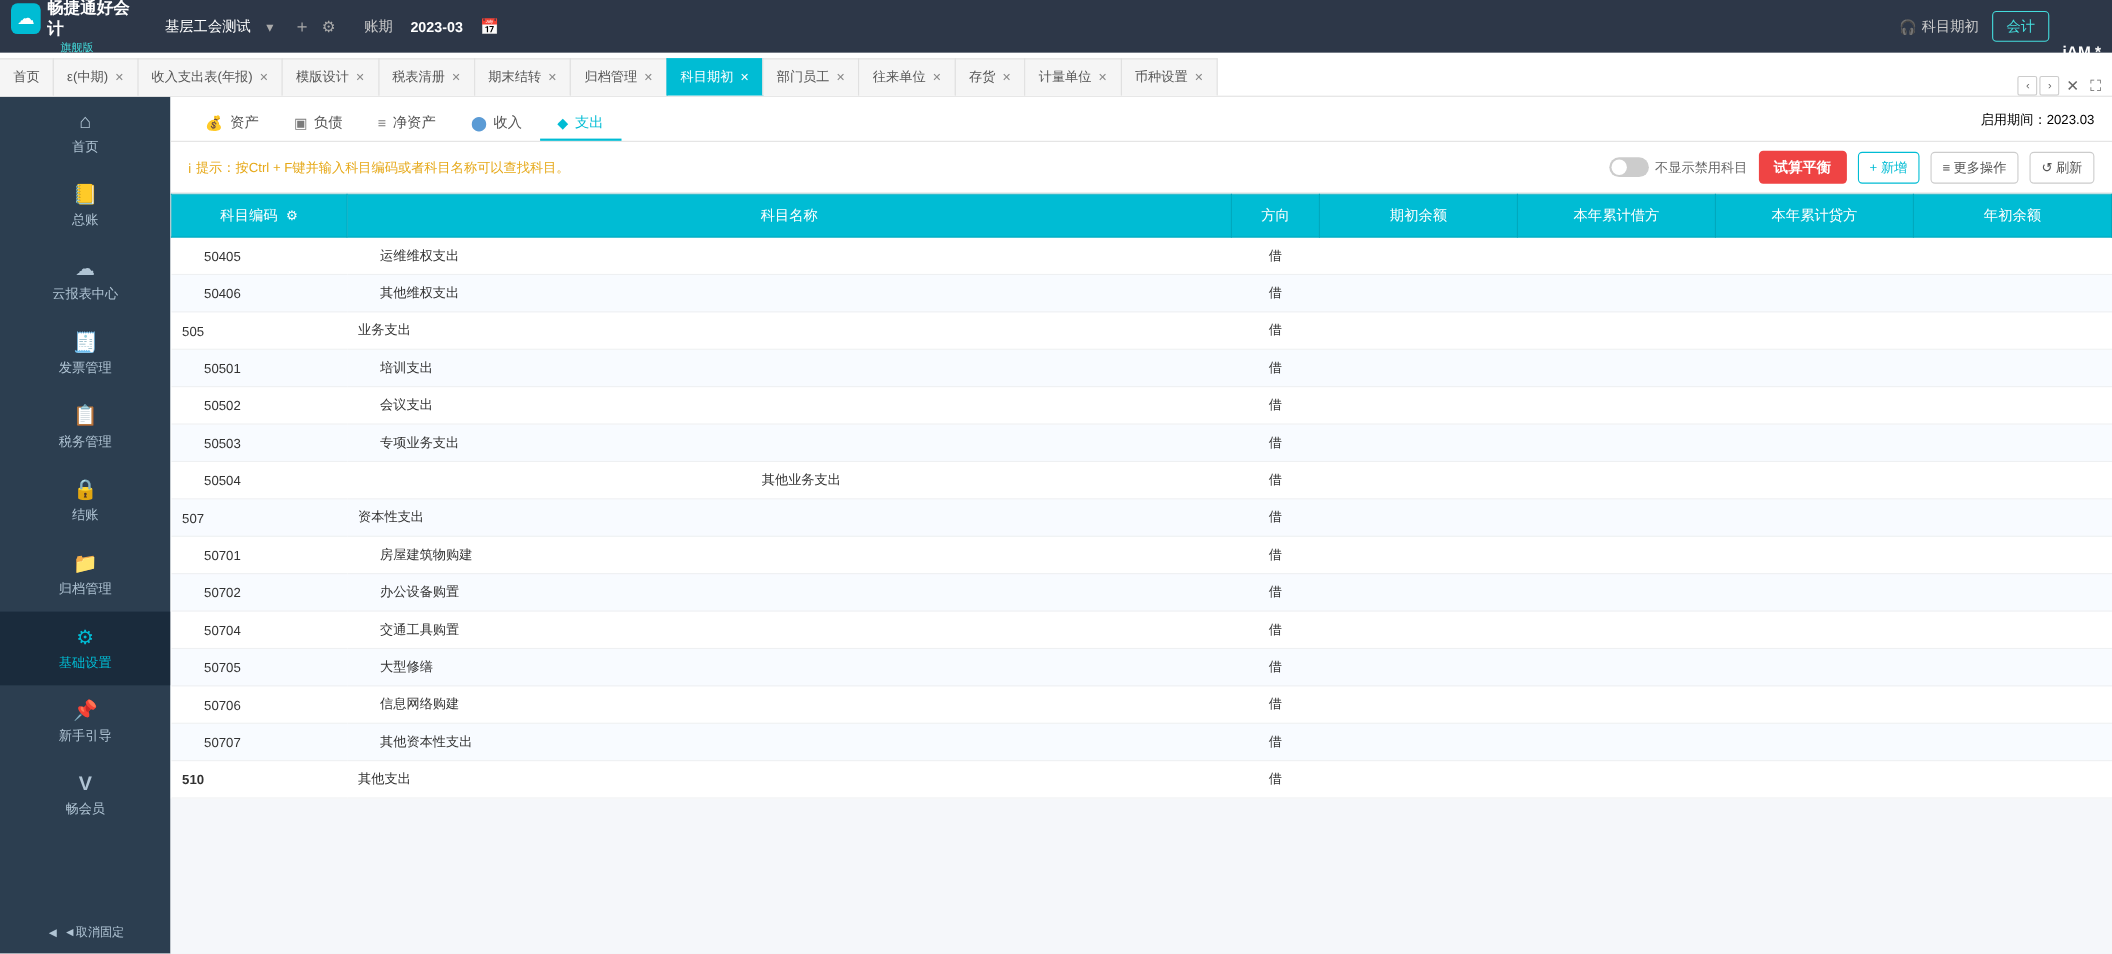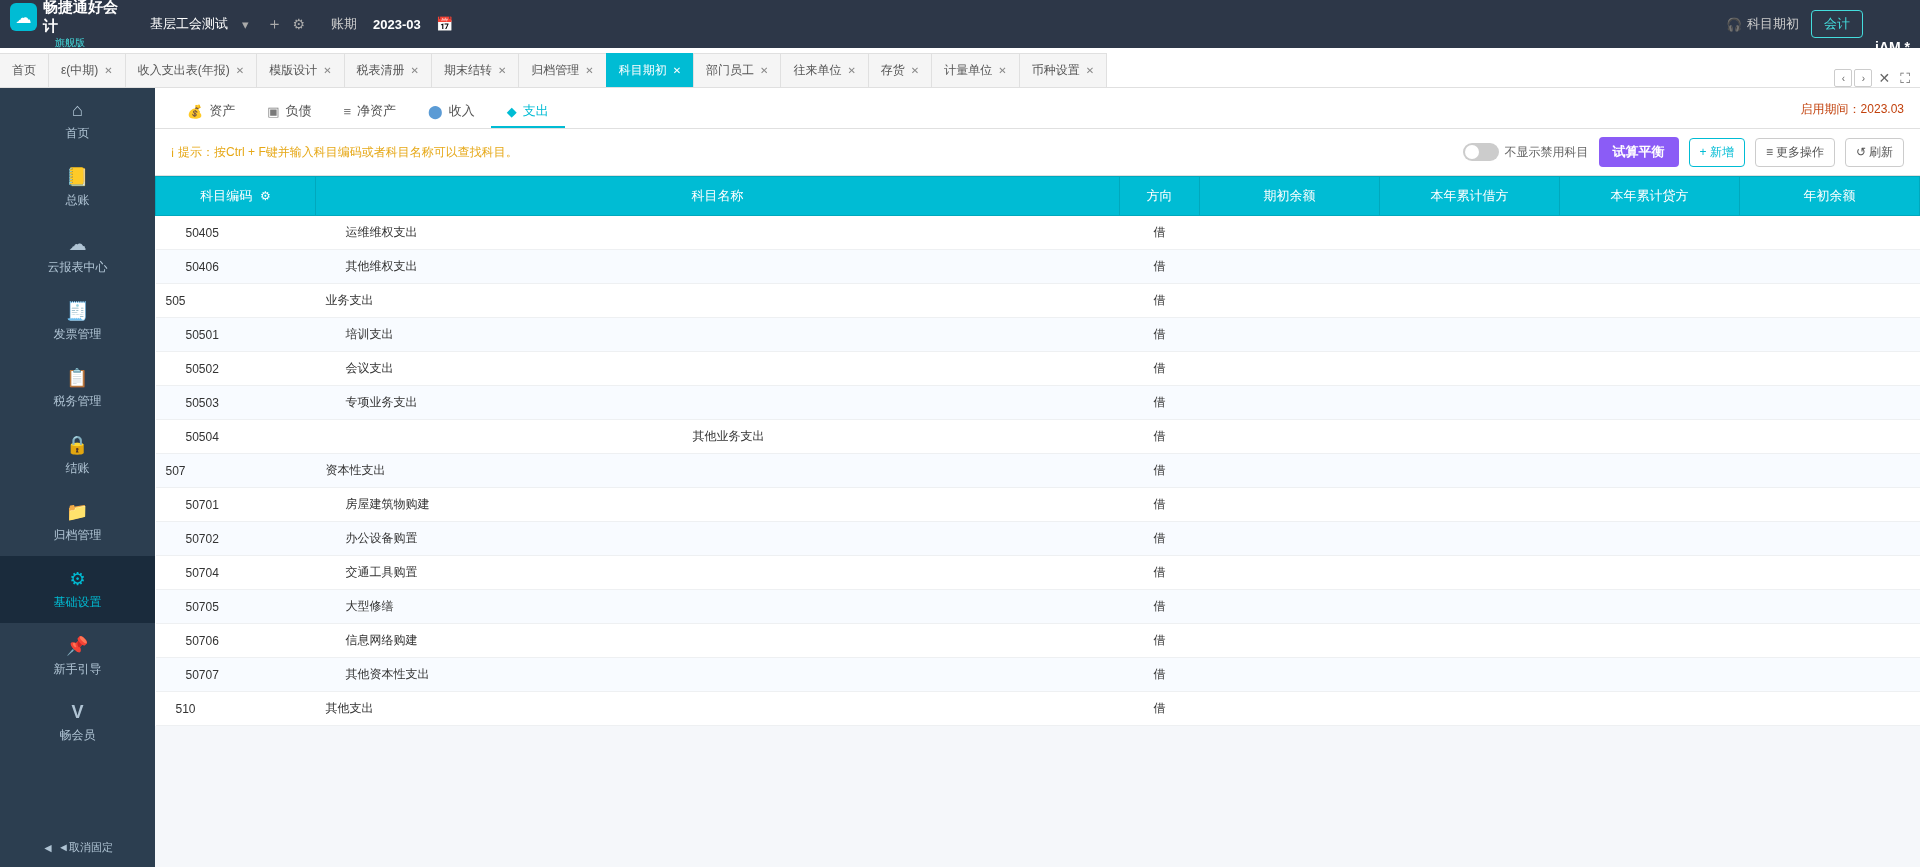--- a/index.html
+++ b/index.html
@@ -45,33 +45,33 @@
     .sidebar-bottom { margin-top: auto; }
     .sidebar-cancel { display: flex; align-items: center; justify-content: center; padding: 12px 0; color: #b0c4d4; font-size: 12px; cursor: pointer; gap: 4px; }
 
     
     .content-area { flex: 1; display: flex; flex-direction: column; overflow: hidden; background: #f5f7fa; }
 
     
     .sub-tab-bar { background: #fff; padding: 8px 16px 0; border-bottom: 1px solid #e0e0e0; display: flex; align-items: center; gap: 0; flex-shrink: 0; }
     .sub-tab { display: flex; align-items: center; padding: 6px 16px; font-size: 13px; cursor: pointer; color: #555; gap: 6px; border-bottom: 2px solid transparent; }
     .sub-tab.active { color: #00bcd4; border-bottom: 2px solid #00bcd4; }
-    .period-display { margin-left: auto; color: #c2410c; font-size: 12px; padding-bottom: 6px; }
+    .period-display { margin-left: auto; color: #000000; font-size: 12px; padding-bottom: 6px; }
 
     
     .toolbar { background: #fff; padding: 8px 16px; display: flex; align-items: center; gap: 12px; border-bottom: 1px solid #e0e0e0; flex-shrink: 0; }
     .hint-text { color: #e6a817; font-size: 12px; display: flex; align-items: center; gap: 4px; }
     .toolbar-right { margin-left: auto; display: flex; align-items: center; gap: 10px; }
     .toggle-wrapper { display: flex; align-items: center; gap: 6px; }
     .toggle { width: 36px; height: 18px; background: #ccc; border-radius: 9px; position: relative; cursor: pointer; }
     .toggle-knob { width: 14px; height: 14px; background: #fff; border-radius: 50%; position: absolute; top: 2px; left: 2px; }
     .toggle-label { color: #666; font-size: 12px; }
 
     
-    .btn-balance { background: #8b5cf6; color: #fff; border: none; border-radius: 4px; padding: 6px 14px; font-size: 13px; cursor: pointer; font-weight: bold; }
+    .btn-balance { background: #ef4444; color: #fff; border: none; border-radius: 4px; padding: 6px 14px; font-size: 13px; cursor: pointer; font-weight: bold; }
     .btn-add { background: none; border: 1px solid #00bcd4; color: #00bcd4; border-radius: 4px; padding: 5px 10px; font-size: 12px; cursor: pointer; display: flex; align-items: center; gap: 3px; }
     .btn-more { background: none; border: 1px solid #ccc; color: #555; border-radius: 4px; padding: 5px 10px; font-size: 12px; cursor: pointer; display: flex; align-items: center; gap: 3px; }
     .btn-refresh { background: none; border: 1px solid #ccc; color: #555; border-radius: 4px; padding: 5px 10px; font-size: 12px; cursor: pointer; display: flex; align-items: center; gap: 3px; }
 
     
     .table-wrapper { flex: 1; overflow-y: auto; overflow-x: hidden; padding: 0; position: relative; }
     .data-table { width: 100%; border-collapse: collapse; background: #fff; }
     .data-table thead tr th { background: #00bcd4; color: #fff; padding: 10px 8px; font-size: 13px; font-weight: normal; text-align: center; border: 1px solid #00a8bd; white-space: nowrap; }
     .data-table tbody tr { background: #fff; }
     .data-table tbody tr:nth-child(even) { background: #f8fbff; }
@@ -420,21 +420,21 @@
             <tr>
               <td style="padding-left: 30px; text-align: left;">50707</td>
               <td style="text-align: left; padding-left: 30px;">其他资本性支出</td>
               <td>借</td>
               <td></td>
               <td></td>
               <td></td>
               <td></td>
             </tr>
             <tr>
-              <td class="parent-code" style="padding-left: 20px; font-weight: 400;">510</td>
+              <td class="parent-code" style="padding-left: 10px; font-weight: 700;">510</td>
               <td style="text-align: left; padding-left: 10px; font-weight: 500;">其他支出</td>
               <td>借</td>
               <td></td>
               <td></td>
               <td></td>
               <td></td>
             </tr>
           </tbody>
       </table>
     </div>

